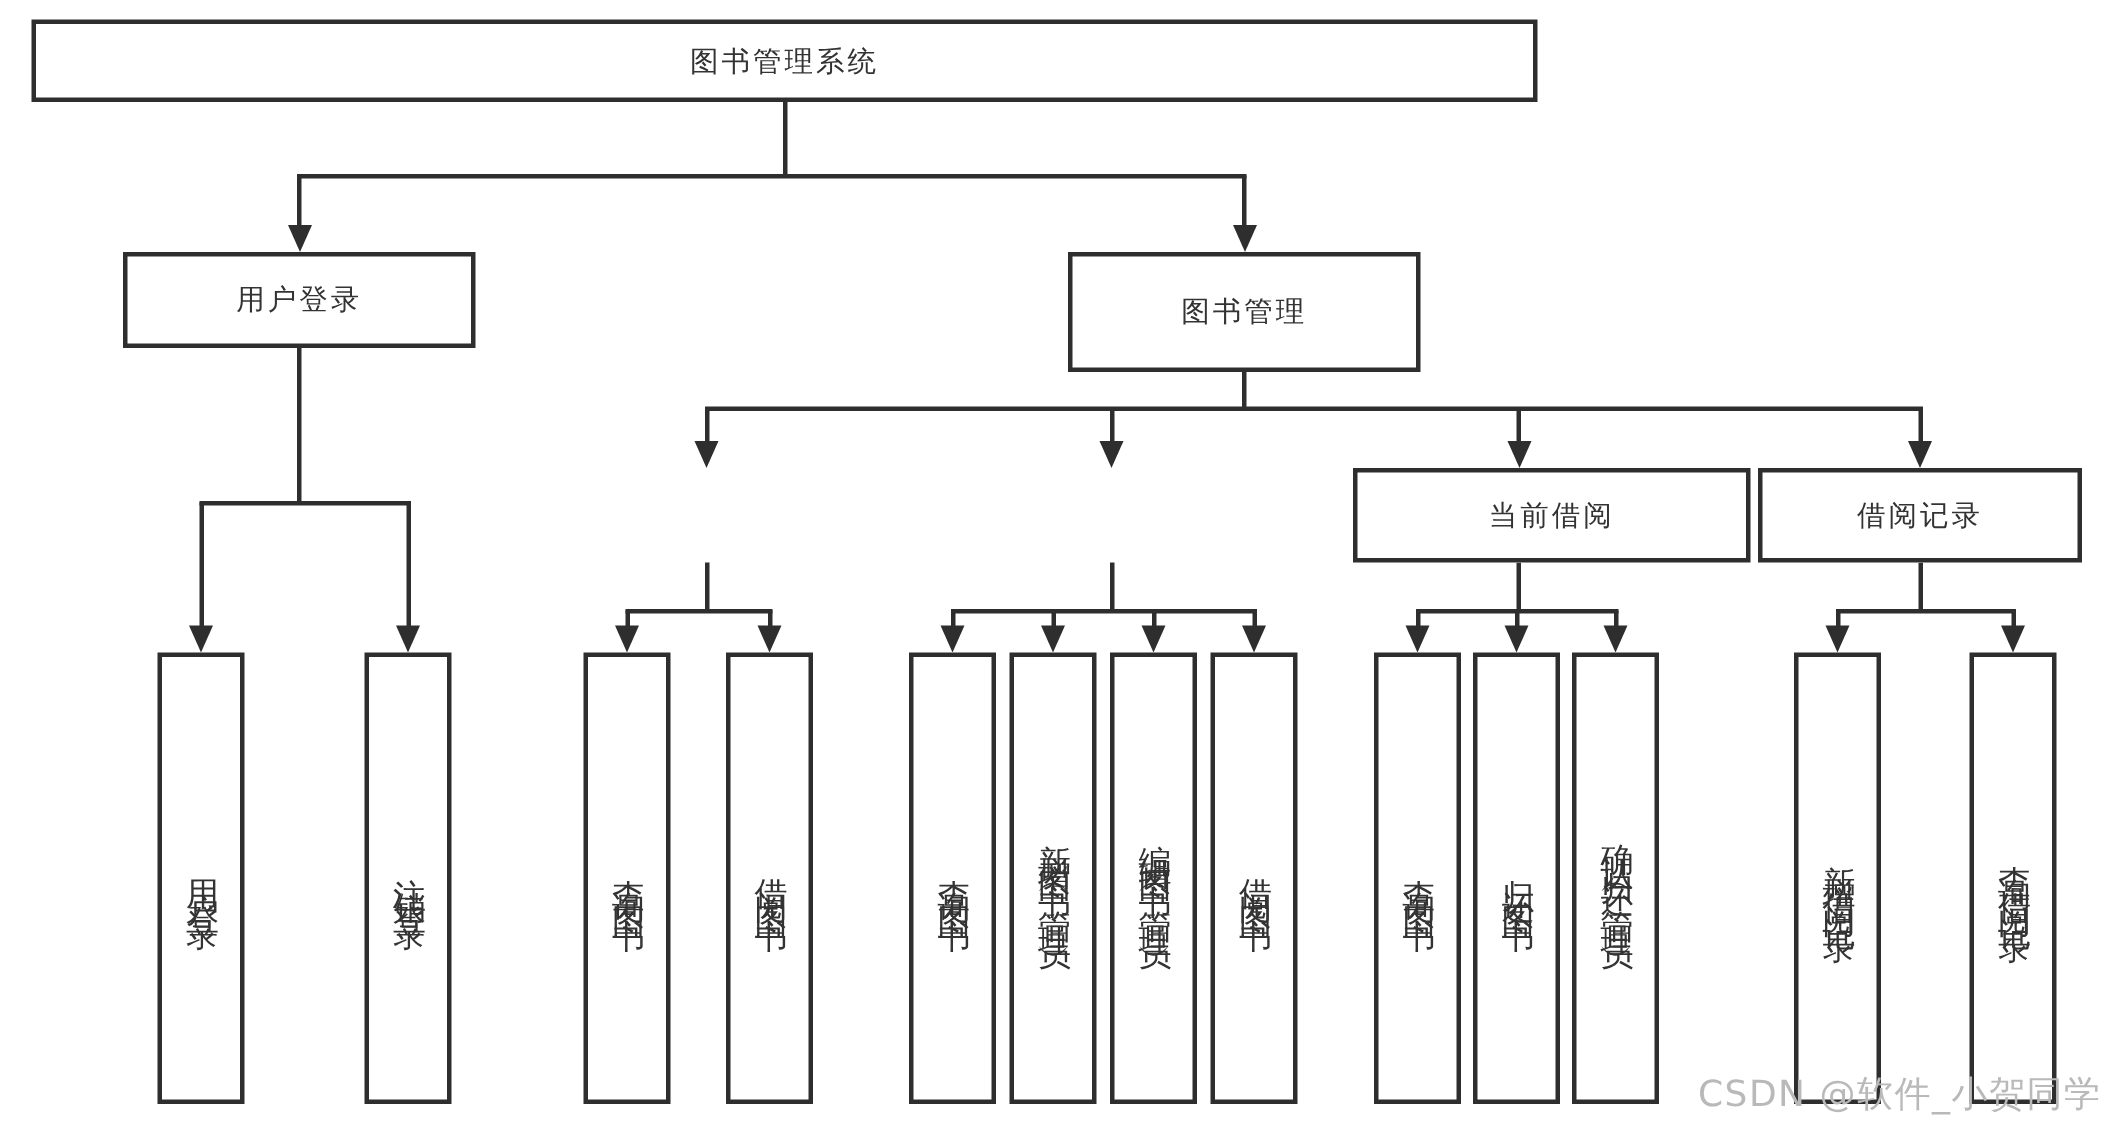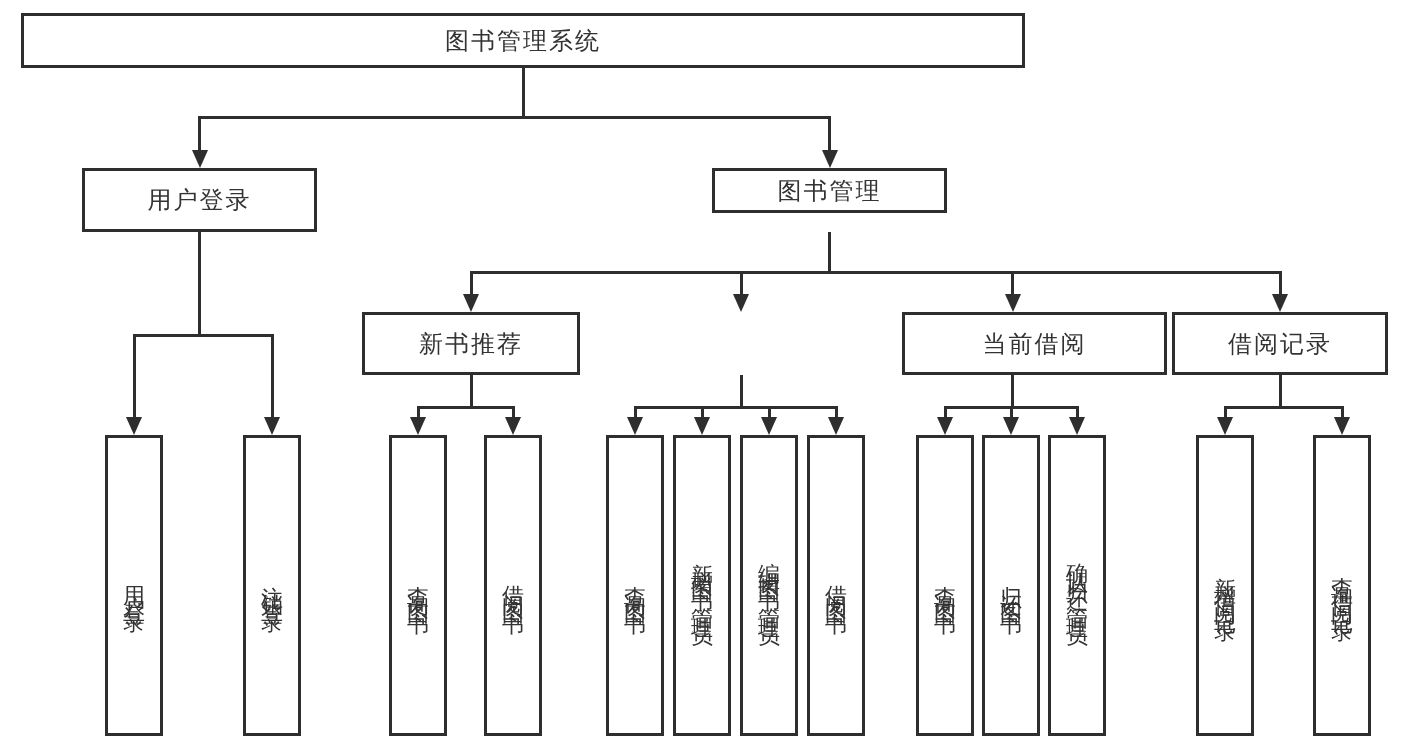--- a/index.html
+++ b/index.html
@@ -13,21 +13,21 @@
   .node{
     position:absolute;
     box-sizing:border-box;
     border:3px solid var(--line,#2e2e2e);
     background:#ffffff;
     display:flex;align-items:center;justify-content:center;
     color:var(--text,#333333);
     z-index:2;
   }
   .node.horiz .label{
-    font-size:24px;
+    font-size:19px;
     letter-spacing:2px;
     white-space:nowrap;
   }
   .node.vert .label{
     writing-mode:vertical-rl;
     text-orientation:mixed;
     font-size:22px;
     letter-spacing:9px;
     line-height:1;
   }
@@ -51,31 +51,29 @@
     color:var(--wm,#b9b9b9);
     letter-spacing:1px;
     white-space:nowrap;
     z-index:5;
   }
 </style>
 </head>
 <body>
 
 <div id="canvas">
+  <div class="watermark">CSDN @软件_小贺同学</div>
 <div class="node horiz" style="left: 21px; top: 13px; width: 1004px; height: 55px;">
       <span class="label">图书管理系统</span>
     </div>
     <div class="node horiz" style="left: 82px; top: 168px; width: 235px; height: 64px;">
       <span class="label">用户登录</span>
     </div>
-    <div class="node horiz" style="left: 712px; top: 168px; width: 235px; height: 45px;">
+    <div class="node horiz" style="left: 712px; top: 168px; width: 235px; height: 80px;">
       <span class="label">图书管理</span>
-    </div>
-    <div class="node horiz" style="left: 362px; top: 312px; width: 218px; height: 63px;">
-      <span class="label">新书推荐</span>
     </div>
     <div class="node horiz" style="left: 902px; top: 312px; width: 265px; height: 63px;">
       <span class="label">当前借阅</span>
     </div>
     <div class="node horiz" style="left: 1172px; top: 312px; width: 216px; height: 63px;">
       <span class="label">借阅记录</span>
     </div>
     <div class="node vert" style="left: 105px; top: 435px; width: 58px; height: 301px;">
       <span class="label">用户登录</span>
     </div>

